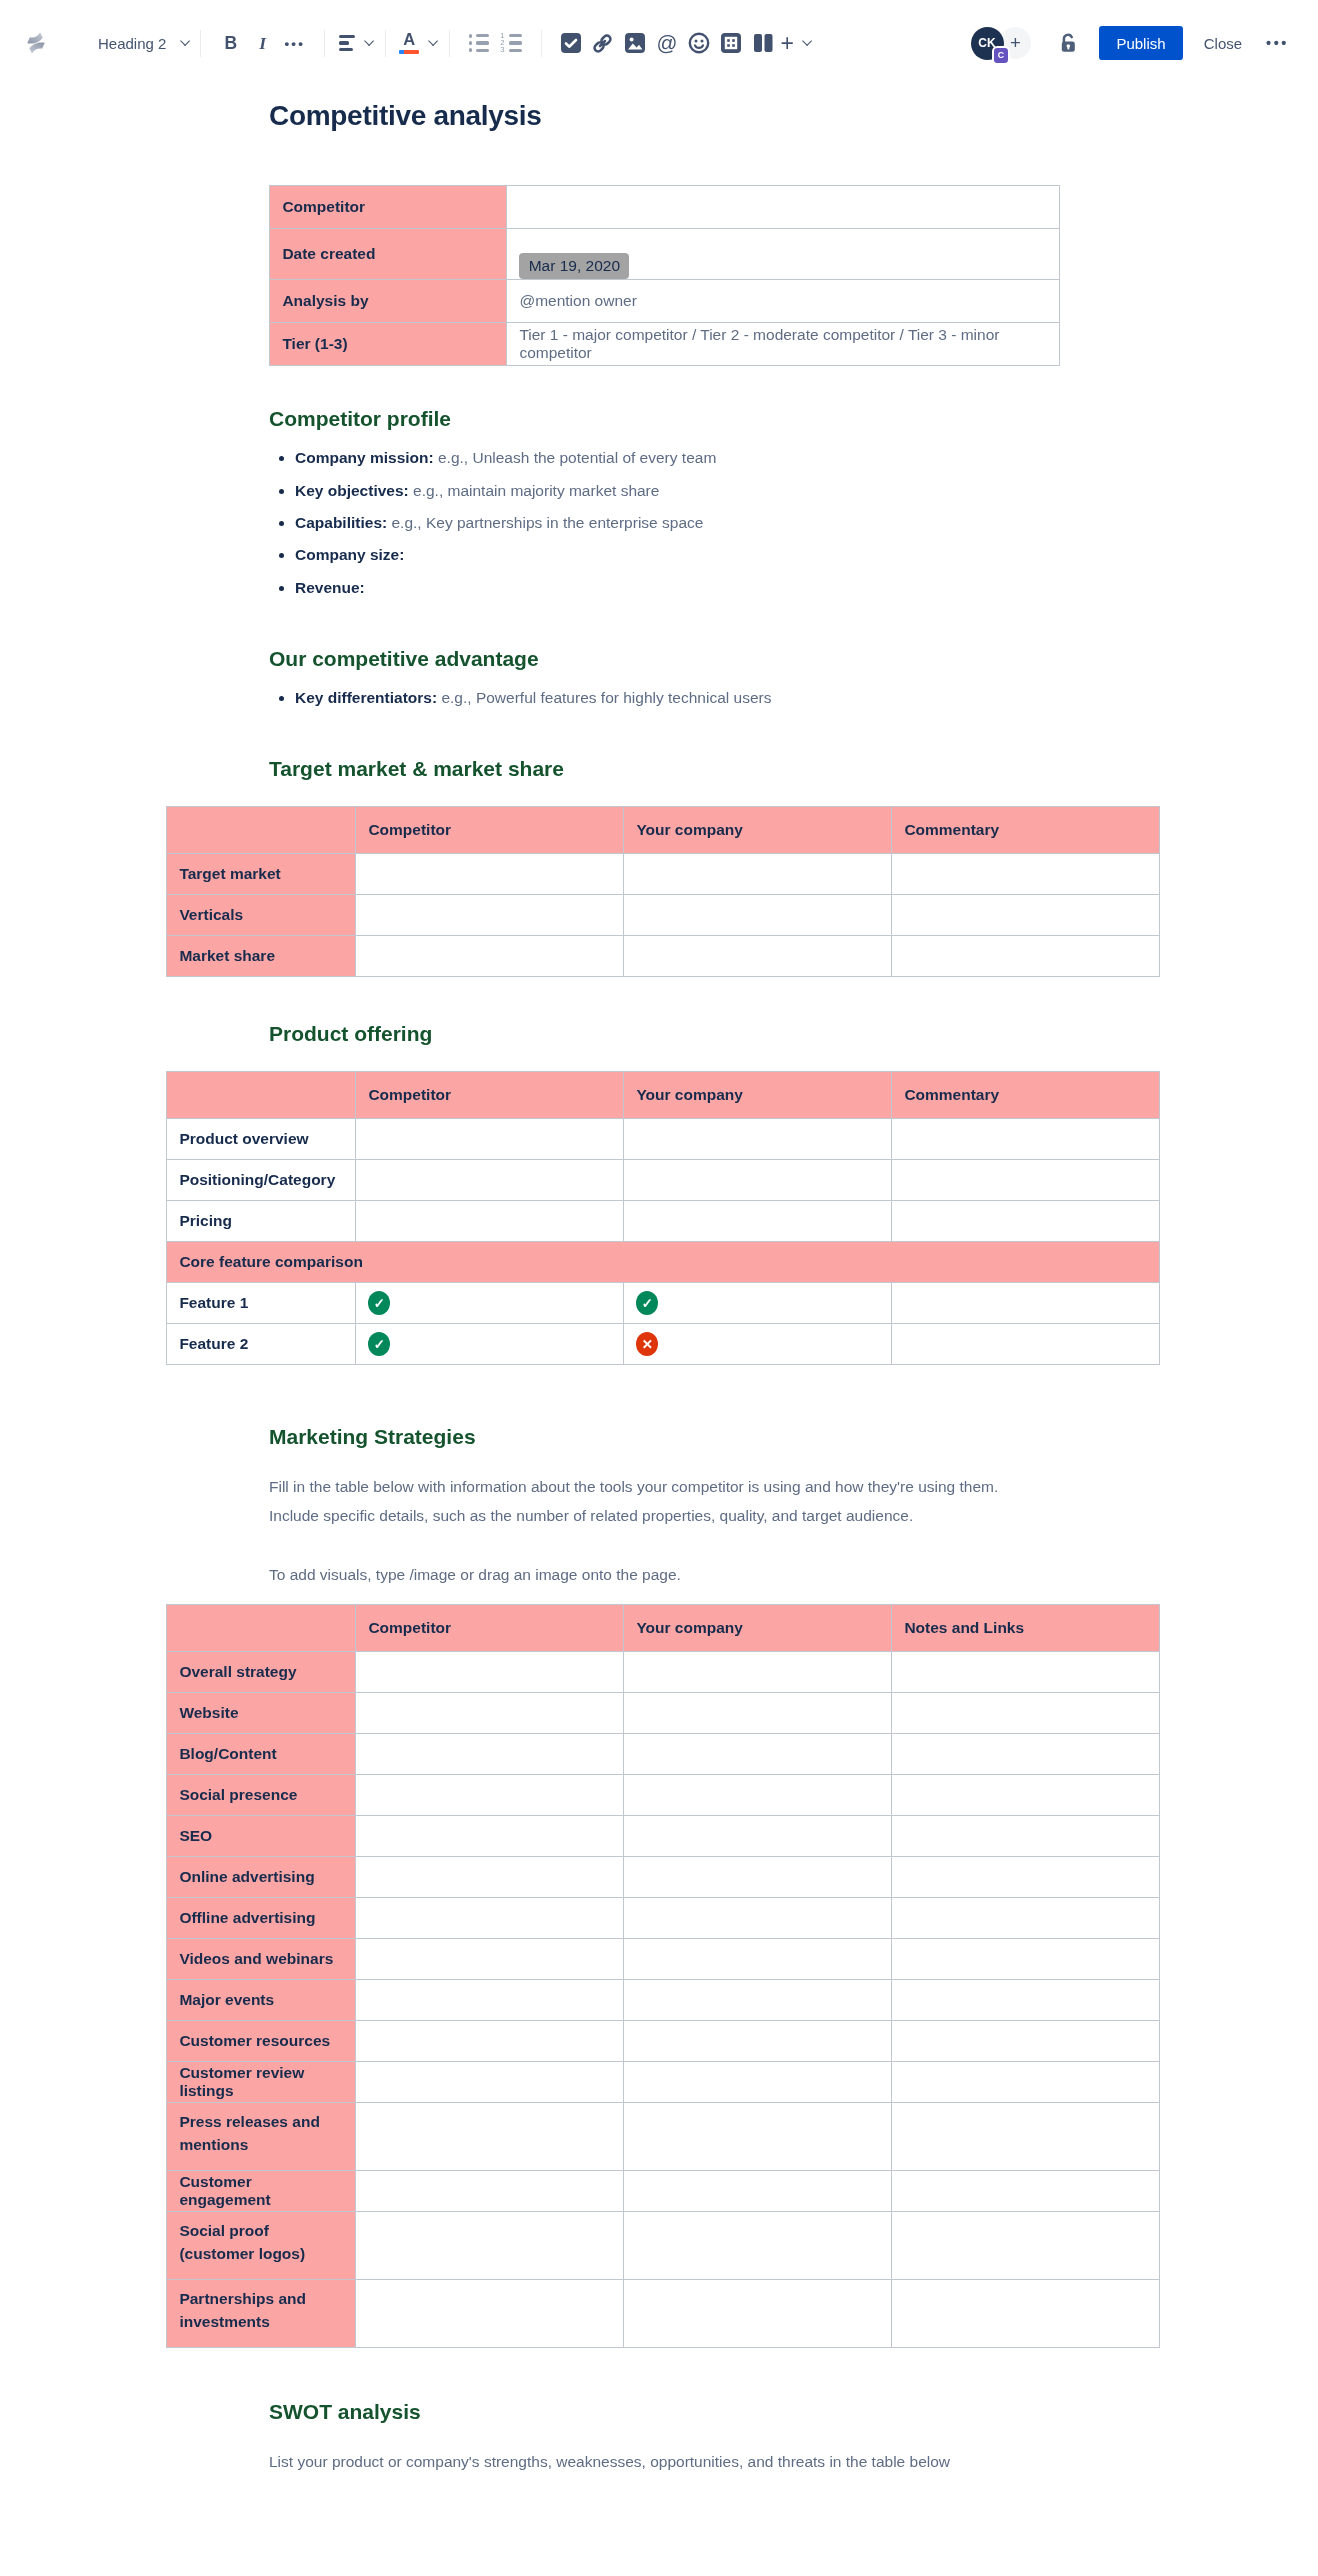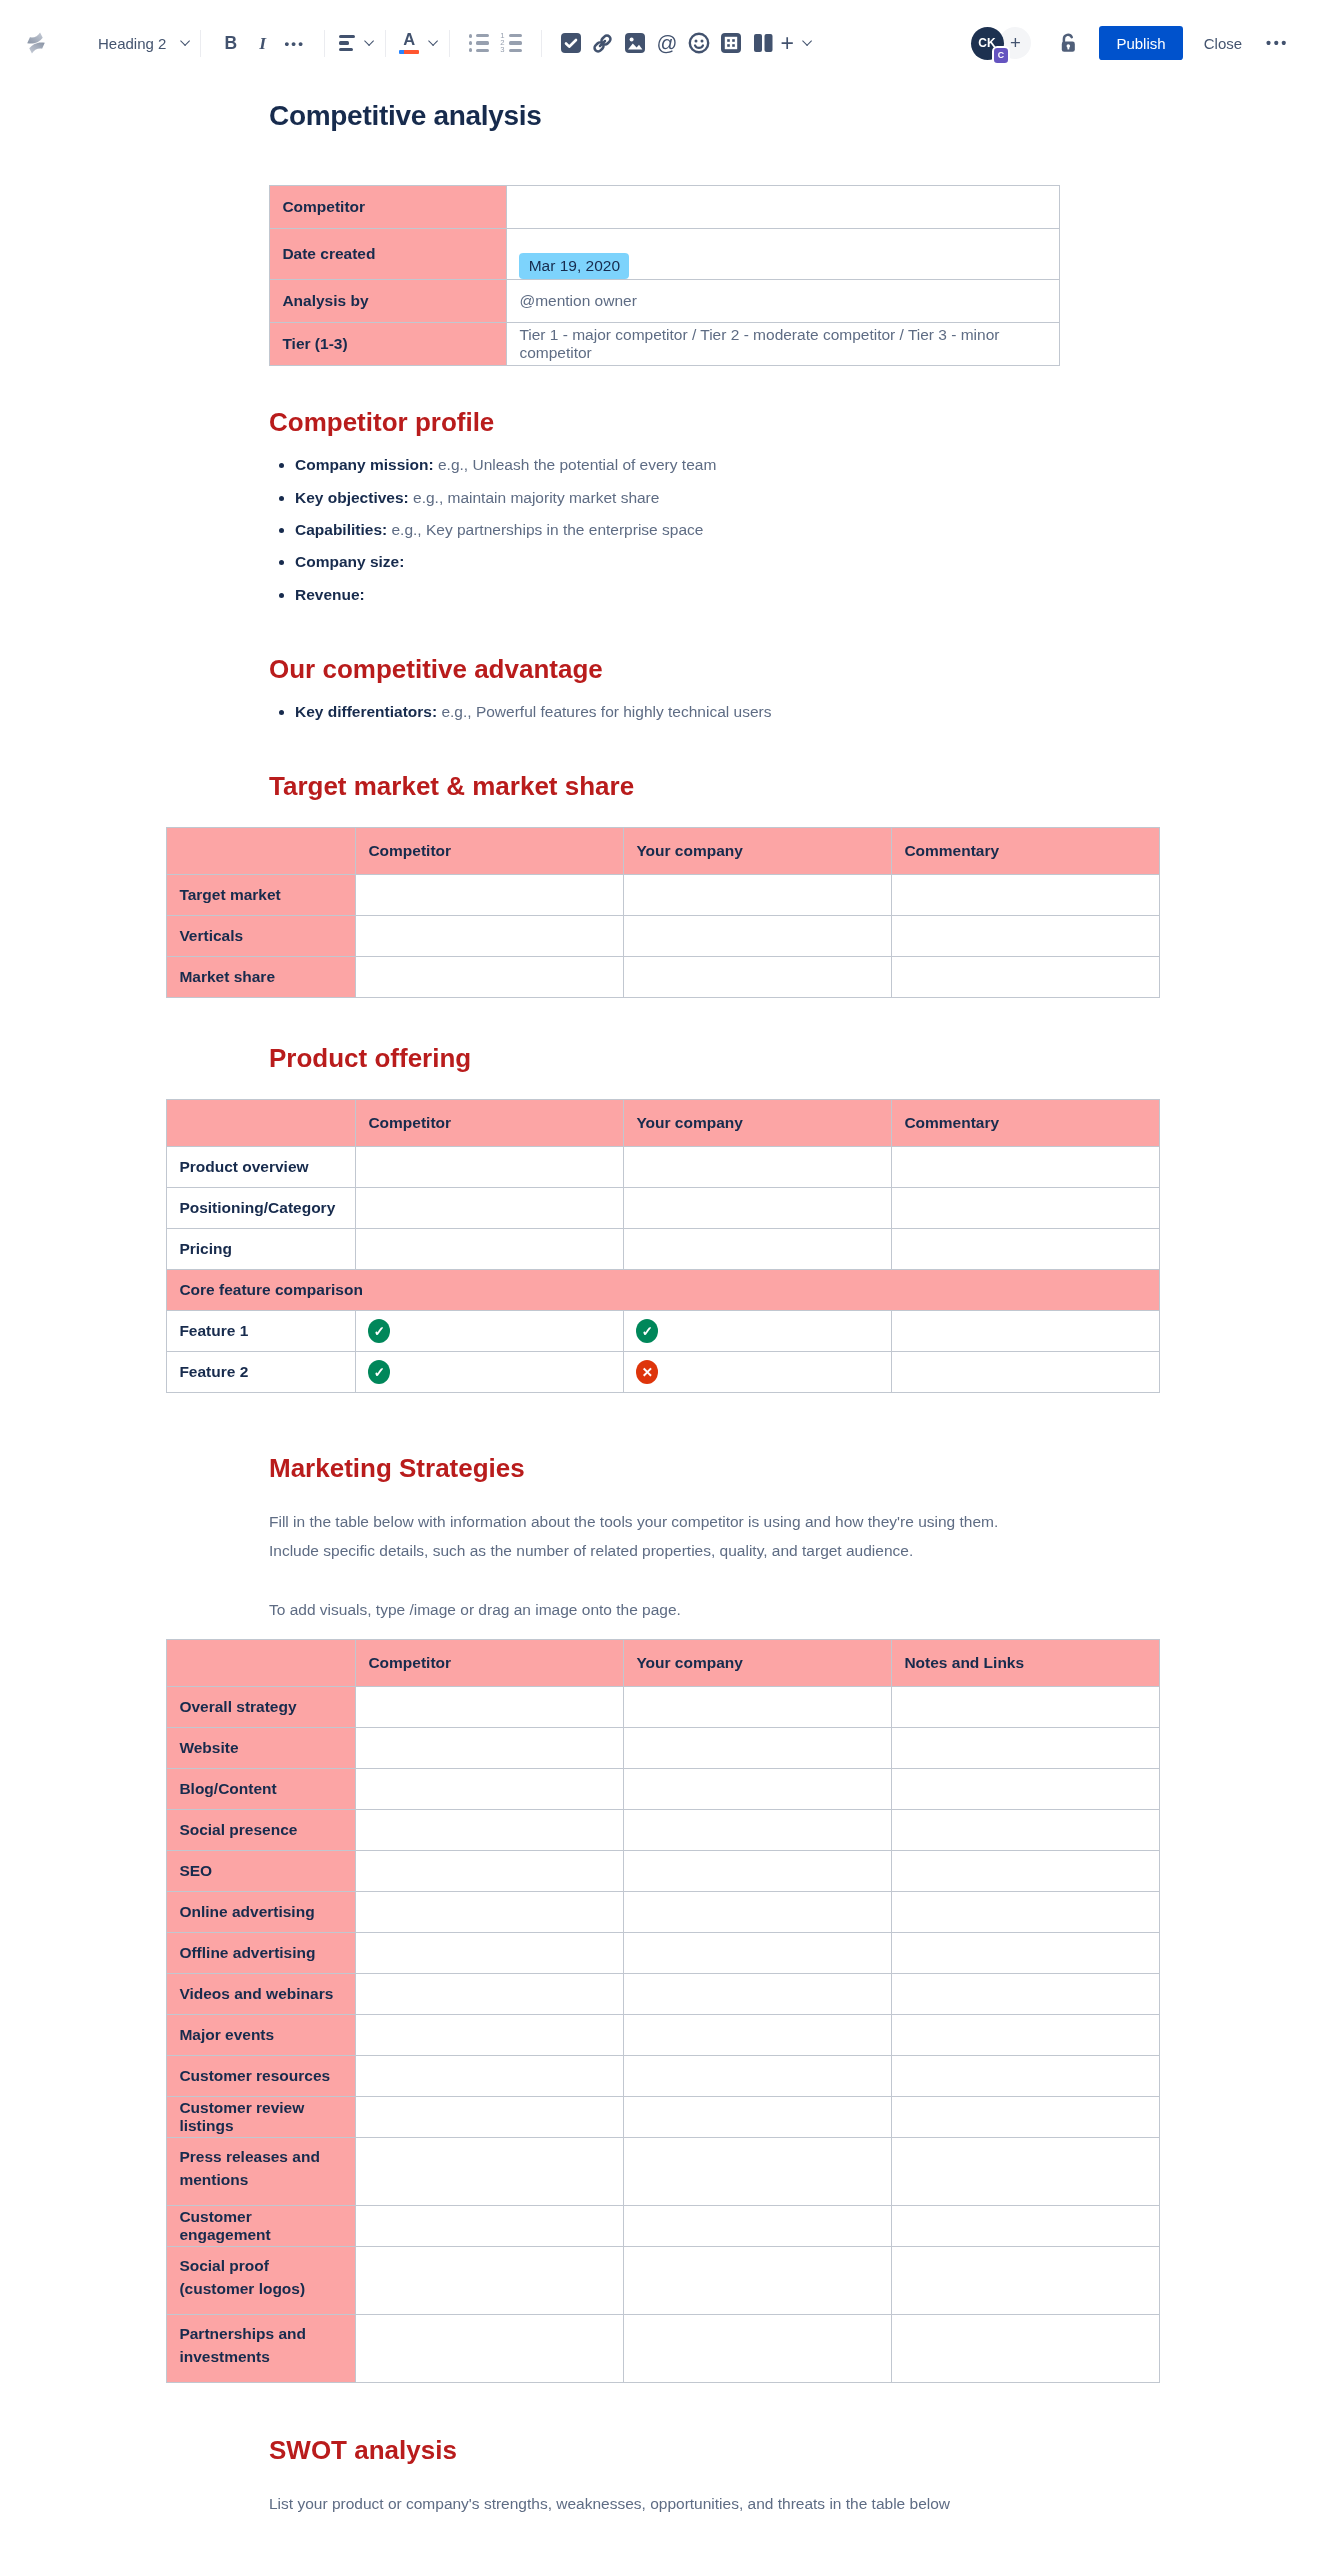--- a/index.html
+++ b/index.html
@@ -59,39 +59,39 @@
   .lock-btn { margin-left:26px; cursor:pointer; display:flex; }
   .publish-btn { margin-left:18.5px; background:#0052CC; color:#fff; border:none; border-radius:3.1px;
     font-size:15px; padding:8.8px 17.5px; cursor:pointer; font-family:inherit; }
   .close-btn { margin-left:20.6px; color:#44546F; font-size:15px; cursor:pointer; }
   .overflow-btn { margin-left:24px; color:#42526E; font-size:14.4px; letter-spacing:2.6px;
     font-weight:bold; cursor:pointer; }
 
   
   .content { width:791px; margin-left:269px; }
   h1.page-title { font-size:28px; font-weight:bold; color:#172B4D; margin-top:17.5px; letter-spacing:-0.3px; }
-  h2.sec { font-size:26px; font-weight:bold; color:#b91c1c; }
+  h2.sec { font-size:21px; font-weight:bold; color:#14532d; }
   #h-profile { margin-top:41px; }
   #h-advantage { margin-top:50px; }
   #h-target { margin-top:50px; }
   #h-product { margin-top:45px; }
   #h-marketing { margin-top:60px; }
   #h-swot { margin-top:52px; }
 
   table { border-collapse:collapse; table-layout:fixed; }
   td,th { border:1px solid #C1C7D0; vertical-align:middle; text-align:left;
     padding:0 12.4px; font-size:15.5px; }
   th { font-weight:bold; color:#172B4D; }
   .hdr { background:#fca5a5; }
   .placeholder { color:#5E6C84; font-weight:normal; }
 
   .info-table { width:791px; margin-top:53px; }
   .info-table th { width:237px; height:43px; }
   .info-table td { height:43px; font-weight:normal; }
-  .date-lozenge { display:inline-block; background:#7dd3fc; border-radius:4.1px;
+  .date-lozenge { display:inline-block; background:#a3a3a3; border-radius:4.1px;
     padding:4.1px 9.3px; color:#172B4D; font-size:15.5px;margin-top:24px; }
 
   ul.blist { margin-top:17.5px; padding-left:26px; }
   ul.blist li { font-size:15.5px; line-height:19px; margin-bottom:13.4px; color:#172B4D; }
   ul.blist li:last-child { margin-bottom:0; }
   .blabel { font-weight:bold; color:#172B4D; }
   .bexample { color:#5E6C84; }
 
   .wide-table { width:992px; margin-left:-103px; }
   .wide-table col.c0 { width:189px; }

